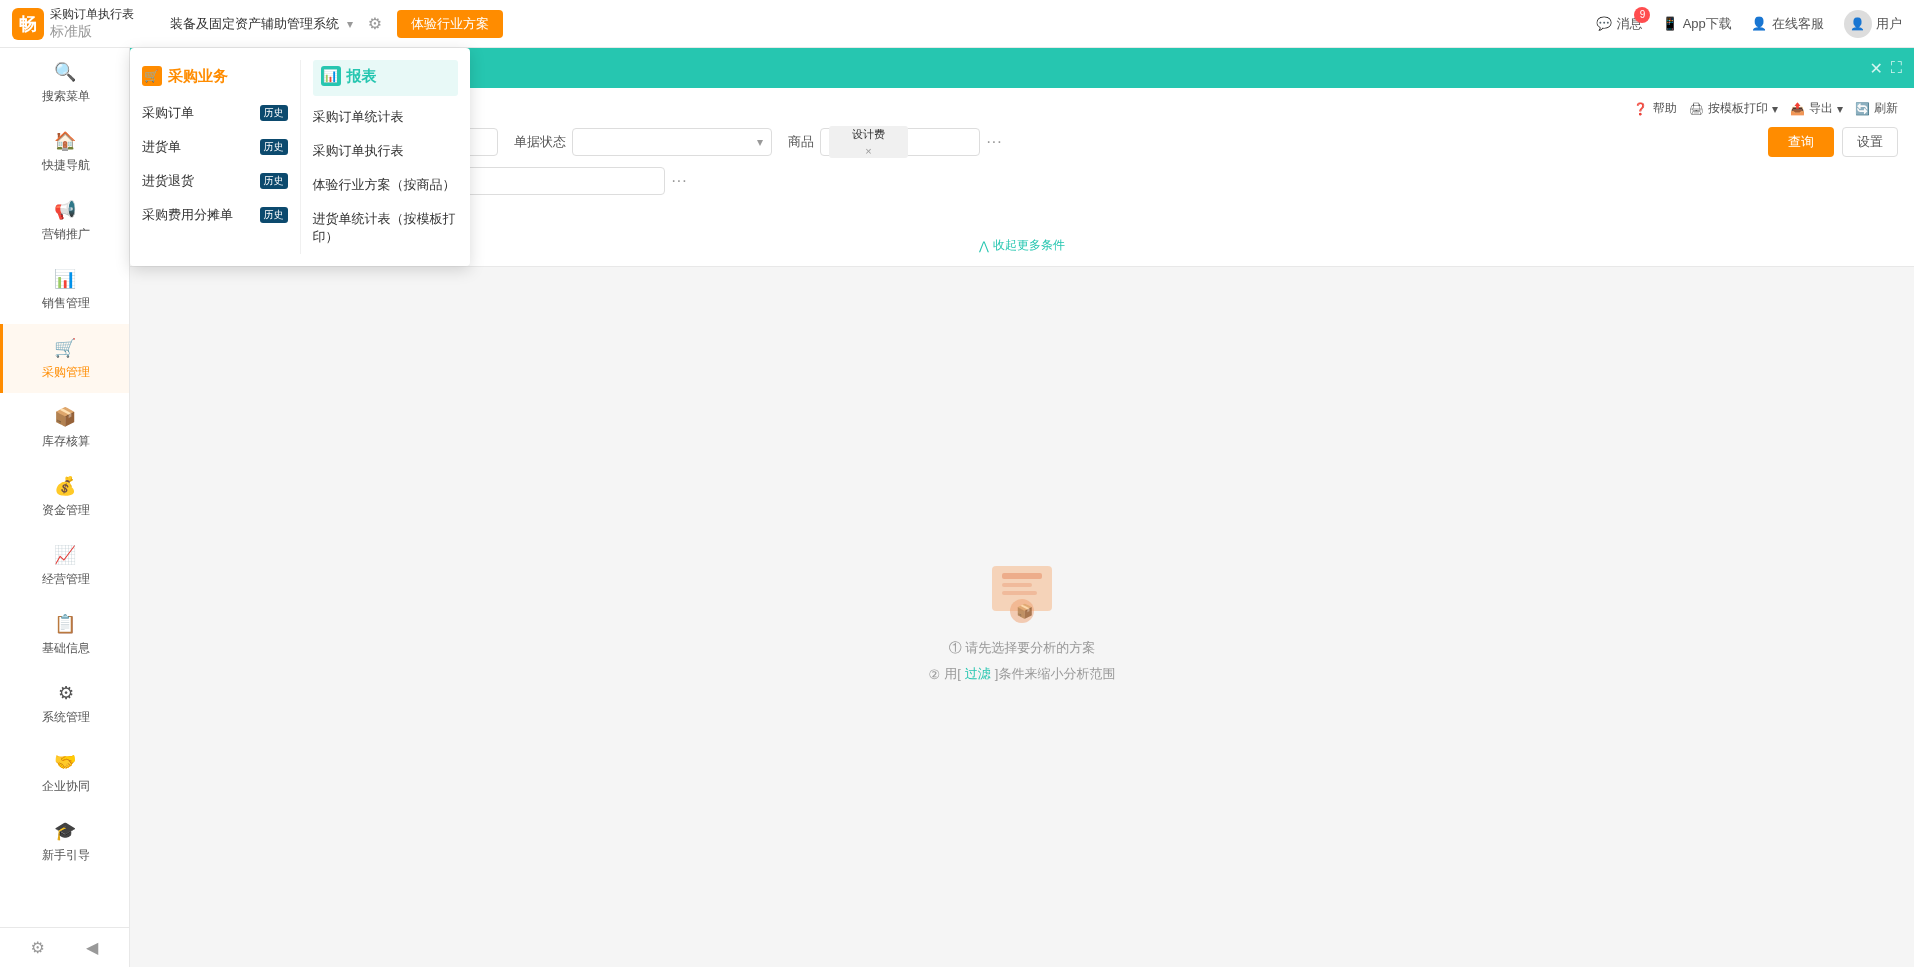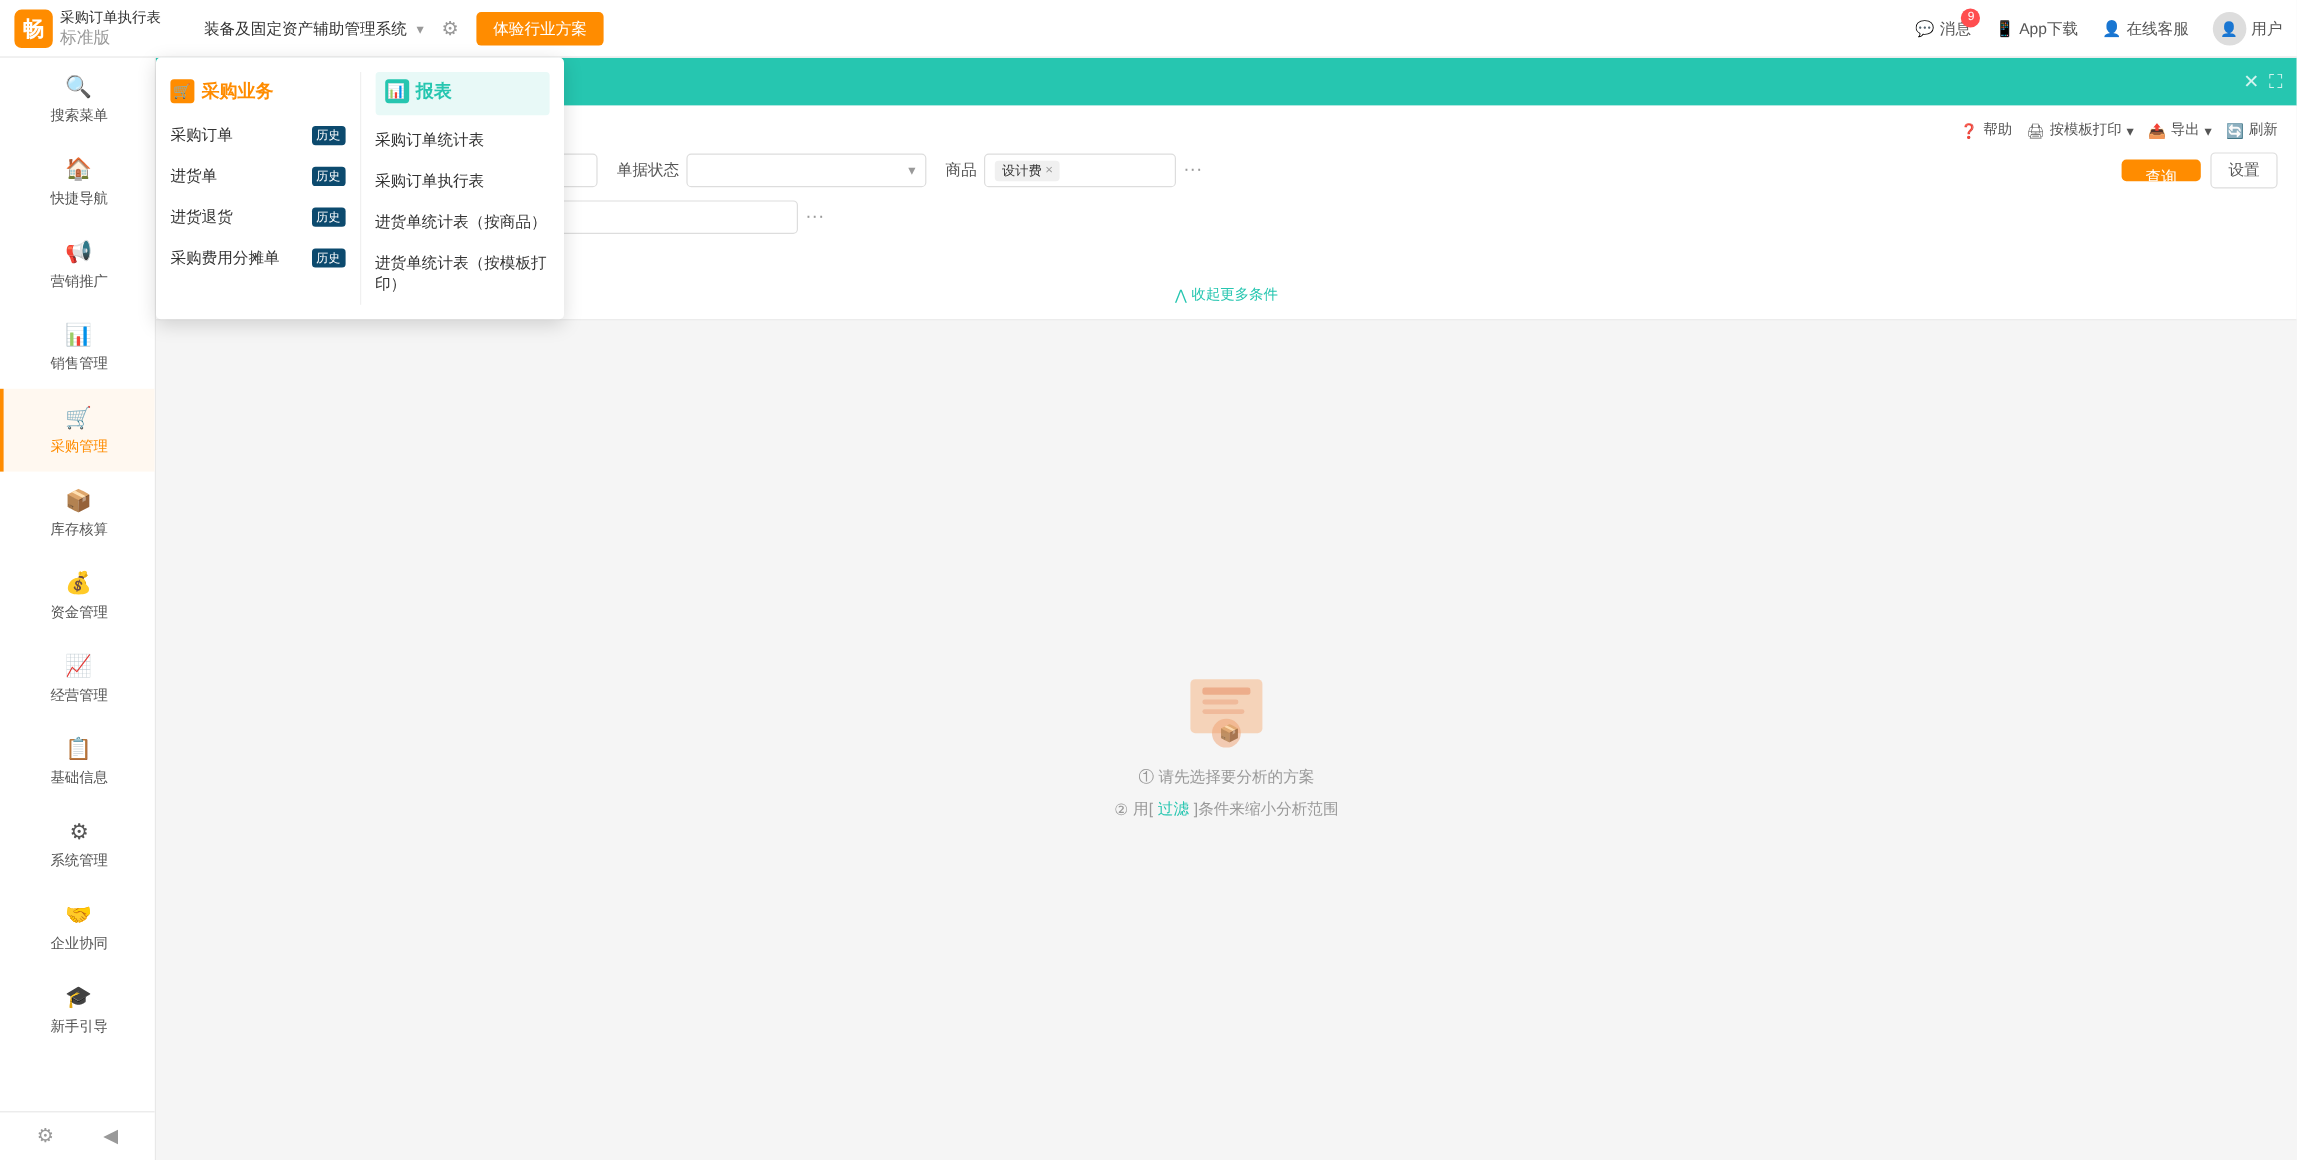--- a/index.html
+++ b/index.html
@@ -274,37 +274,38 @@
       height: 28px;
       display: flex;
       align-items: center;
       justify-content: space-between;
       cursor: pointer;
       background: #fff;
     }
     .tag {
       background: #f0f0f0;
       border-radius: 3px;
-      padding: 1px 6px;
+      padding: 1px 23px;
       font-size: 11px;
       display: flex;
       align-items: center;
       gap: 3px;
+      flex-direction: column;
     }
     .tag .remove { cursor: pointer; color: #999; }
     .dots-btn { color: #999; cursor: pointer; font-size: 16px; }
     .query-btn {
       background: #ff8c00;
       color: white;
       border: none;
       padding: 6px 20px;
       border-radius: 4px;
       font-size: 13px;
       cursor: pointer;
-      height: 18px;
+      height: 30px;
     }
     .settings-btn {
       border: 1px solid #ddd;
       background: white;
       padding: 5px 14px;
       border-radius: 4px;
       font-size: 13px;
       cursor: pointer;
       height: 30px;
       color: #555;
@@ -676,21 +677,21 @@
           </div>
           <span style="color:#26c6b0;">报表</span>
         </div>
         <div class="dropdown-item">
           <span>采购订单统计表</span>
         </div>
         <div class="dropdown-item">
           <span>采购订单执行表</span>
         </div>
         <div class="dropdown-item">
-          <span>进货单统计表（按商品）</span>
+          <span>体验行业方案（按商品）</span>
         </div>
         <div class="dropdown-item">
           <span>进货单统计表（按模板打印）</span>
         </div>
       </div>
     </div>
   </div>
 
 </div>
 

